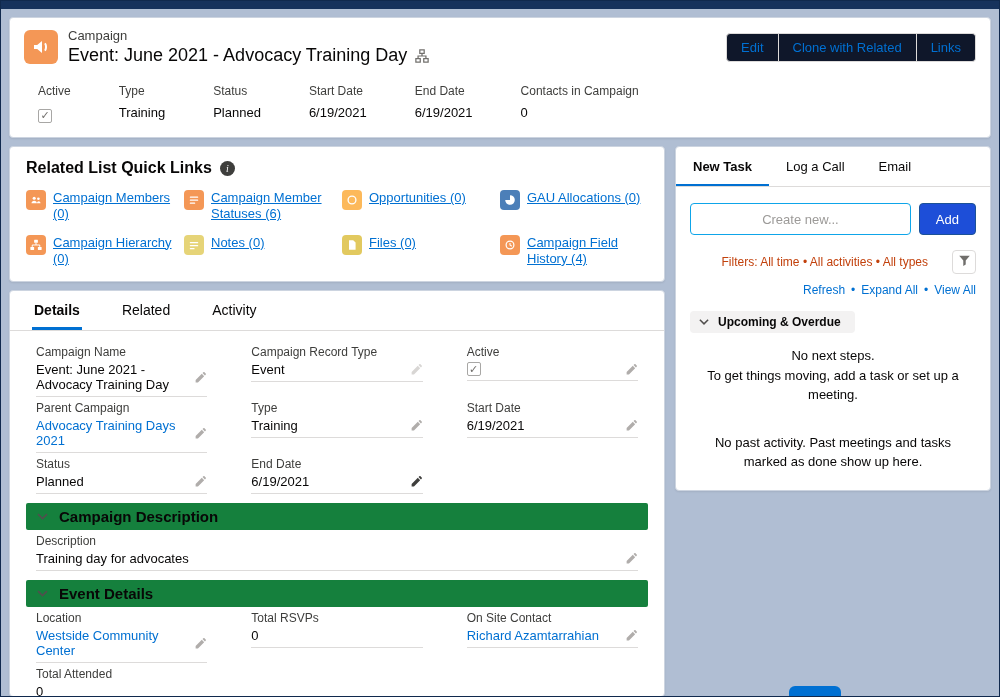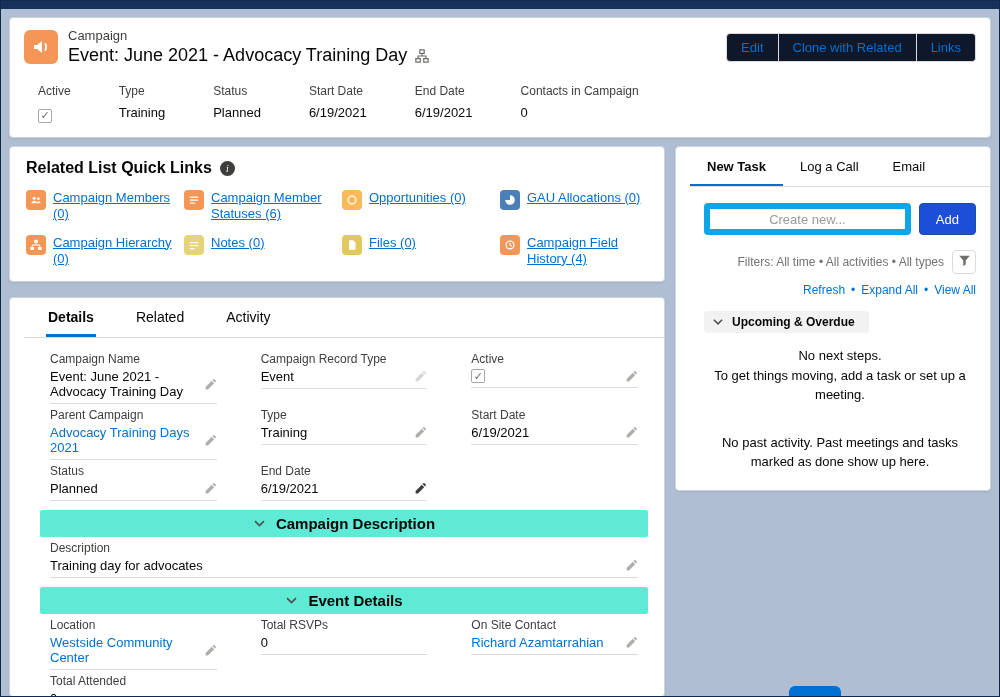--- a/index.html
+++ b/index.html
@@ -6,21 +6,21 @@
   html, body { width: 1000px; height: 697px; }
   body {
     font-family: "Liberation Sans", sans-serif;
     background: #b0bed3;
     position: relative;
     overflow: hidden;
     border: 1px solid #10294d;
   }
   .topbar { height: 8px; background: #16325c; }
   .page { padding: 8px 8px 0; display: flex; flex-direction: column; gap: 8px; height: 688px; }
-  .card { background: #fff; border-radius: 4px; border: 1px solid #ccd4e0; box-shadow: 0 1px 2px rgba(0,0,0,.08); padding-left: 14px; }
+  .card { background: #fff; border-radius: 4px; border: 1px solid #ccd4e0; box-shadow: 0 1px 2px rgba(0,0,0,.08); }
 
   
   .header-card { padding: 10px 14px 14px; }
   .header-top { display: flex; align-items: center; }
   .entity-icon { width: 34px; height: 34px; border-radius: 6px; background: #F49756; display: flex; align-items: center; justify-content: center; flex: none; }
   .title-block { margin-left: 10px; }
   .entity-label { font-size: 13px; color: #3e3e3c; margin-bottom: 2px; }
   .page-title { font-size: 18px; color: #080707; display: flex; align-items: center; gap: 8px; }
   .actions { margin-left: auto; display: flex; }
   .btn { font-size: 13px; color: #0070d2; background: #0f172a; border: 1px solid #dddbda; padding: 6px 14px; cursor: pointer; font-family: inherit; white-space: nowrap; }
@@ -28,21 +28,21 @@
   .btn:last-child { border-radius: 0 4px 4px 0; }
   .btn + .btn { border-left: none; }
   .highlights { display: flex; gap: 48px; margin-top: 18px; padding-left: 14px; }
   .hl-label { font-size: 12px; color: #3e3e3c; margin-bottom: 7px; }
   .hl-value { font-size: 13px; color: #080707; }
 
   .checkbox { width: 14px; height: 14px; border: 1px solid #a8a7a5; border-radius: 2px; display: inline-flex; align-items: center; justify-content: center; font-size: 11px; line-height: 1; color: #706e6b; background: #fff; }
 
   
   .columns { display: flex; gap: 10px; align-items: flex-start; flex: 1; min-height: 0; }
-  .left-col { width: 656px; display: flex; flex-direction: column; gap: 15px; height: 100%; min-height: 0; }
+  .left-col { width: 656px; display: flex; flex-direction: column; gap: 8px; height: 100%; min-height: 0; }
   .right-col { flex: 1; }
 
   
   .ql-card { padding: 12px 16px 14px; }
   .ql-title-row { display: flex; align-items: center; gap: 8px; }
   .ql-title { font-size: 16px; font-weight: 700; color: #080707; }
   .info-icon { width: 15px; height: 15px; border-radius: 50%; background: #3e3e3c; color: #fff; font-size: 10px; display: inline-flex; align-items: center; justify-content: center; font-style: italic; font-family: "Liberation Serif", serif; cursor: pointer; }
   .ql-grid { display: grid; grid-template-columns: repeat(4, 1fr); gap: 12px 10px; margin-top: 13px; }
   .ql-item { display: flex; gap: 7px; align-items: flex-start; cursor: pointer; }
   .ql-icon { width: 20px; height: 20px; border-radius: 4px; flex: none; display: flex; align-items: center; justify-content: center; }
@@ -54,34 +54,34 @@
   .rtab { font-size: 14px; color: #080707; padding: 11px 2px 9px; cursor: pointer; border-bottom: 3px solid transparent; }
   .rtab.active { font-weight: 700; border-bottom-color: #0070d2; }
   .form { padding: 10px 16px 0; }
   .fields-grid { display: grid; grid-template-columns: 1fr 1fr 1fr; column-gap: 44px; padding: 0 10px; }
   .one-col { grid-template-columns: 1fr; }
   .f-label { font-size: 12px; color: #3e3e3c; padding-top: 4px; line-height: 14px; }
   .f-row { display: flex; align-items: center; justify-content: space-between; border-bottom: 1px solid #dddbda; padding: 3px 0 4px; min-height: 21px; }
   .f-value { font-size: 13px; color: #080707; }
   .blue { color: #0070d2; cursor: pointer; }
   .pencil { cursor: pointer; display: inline-flex; }
-  .section-bar { background: #5eead4; display: flex; align-items: center; gap: 10px; padding: 5px 10px; margin-top: 9px; font-size: 15px; font-weight: 700; color: #080707; cursor: pointer; border-radius: 2px; justify-content: center; }
+  .section-bar { background: #15803d; display: flex; align-items: center; gap: 10px; padding: 5px 10px; margin-top: 9px; font-size: 15px; font-weight: 700; color: #080707; cursor: pointer; border-radius: 2px; }
   .chev { display: inline-flex; flex: none; }
 
   
   .activity-card { padding-bottom: 18px; }
   .a-tabs { display: flex; border-bottom: 1px solid #dddbda; }
   .a-tab { font-size: 13px; color: #080707; padding: 12px 17px 10px; cursor: pointer; border-bottom: 2px solid transparent; }
   .a-tab.active { font-weight: 700; border-bottom-color: #0070d2; }
   .a-body { padding: 16px 14px 0; }
   .composer { display: flex; gap: 8px; }
-  .composer input { flex: 1; height: 32px; border: 6px solid #0ea5e9; border-radius: 4px; text-align: center; font-size: 13px; color: #080707; font-family: inherit; outline: none; min-width: 0; }
+  .composer input { flex: 1; height: 32px; border: 1px solid #0ea5e9; border-radius: 4px; text-align: center; font-size: 13px; color: #080707; font-family: inherit; outline: none; min-width: 0; }
   .composer input::placeholder { color: #9c9a98; }
   .add-btn { background: #1d4ed8; color: #fff; border: 1px solid #1B5297; border-radius: 4px; font-size: 13px; padding: 0 16px; cursor: pointer; font-family: inherit; }
-  .filters-line { display: flex; justify-content: flex-end; align-items: center; gap: 8px; margin-top: 15px; font-size: 12px; color: #737373; }
+  .filters-line { display: flex; justify-content: flex-end; align-items: center; gap: 24px; margin-top: 15px; font-size: 12px; color: #c2410c; }
   .filter-btn { width: 24px; height: 24px; border: 1px solid #dddbda; border-radius: 4px; display: flex; align-items: center; justify-content: center; cursor: pointer; background: #fff; }
   .links-line { display: flex; justify-content: flex-end; gap: 6px; font-size: 12px; margin-top: 9px; align-items: center; }
   .tlink { color: #0070d2; cursor: pointer; }
   .bullet-sep { color: #0070d2; }
   .upcoming-wrap { margin-top: 14px; }
   .upcoming-bar { background: #f3f2f2; border-radius: 4px; display: inline-flex; align-items: center; gap: 8px; padding: 4px 14px 4px 8px; font-size: 12px; font-weight: 700; color: #080707; cursor: pointer; }
   .empty-next { text-align: center; font-size: 13px; color: #080707; margin-top: 13px; line-height: 1.5; }
   .empty-past { text-align: center; font-size: 13px; color: #080707; margin-top: 28px; line-height: 1.5; padding: 0 6px; }
 
   .help-widget { position: absolute; left: 788px; bottom: 0; width: 52px; height: 10px; background: #0070d2; border-radius: 6px 6px 0 0; cursor: pointer; }

